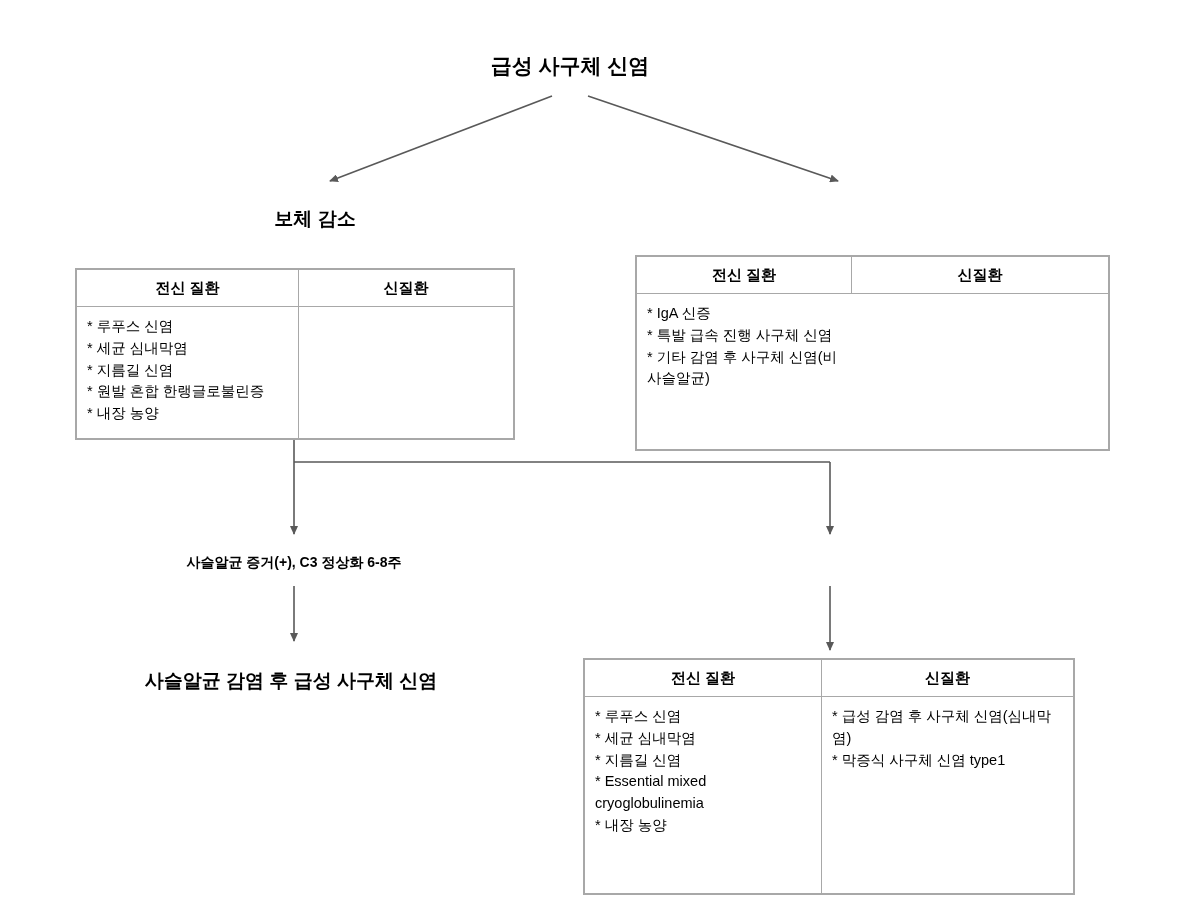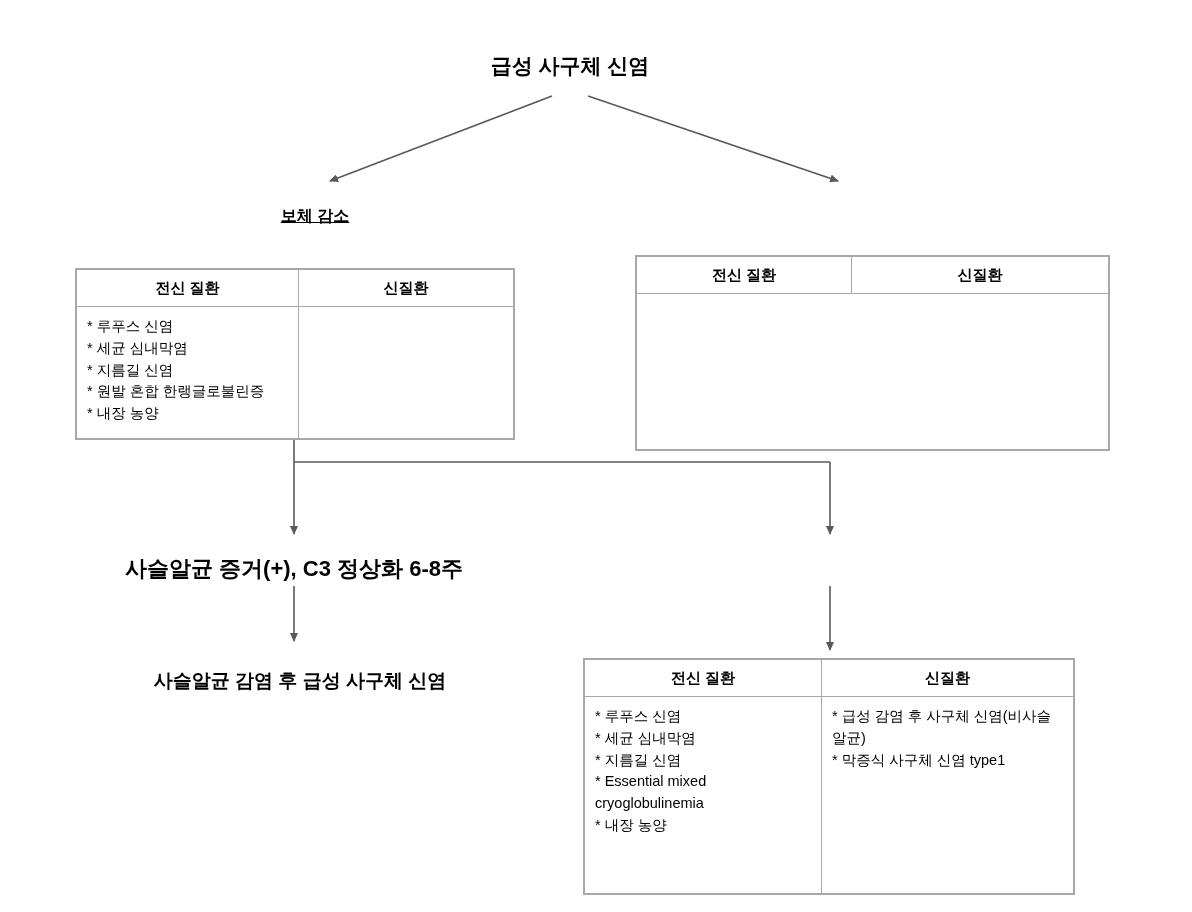--- a/index.html
+++ b/index.html
@@ -25,25 +25,24 @@
   }
   .label {
     position: absolute;
     text-align: center;
     font-weight: bold;
   }
   .diagram-title {
     font-size: 21px;
   }
   .branch-heading {
-    font-size: 16px;
-    text-decoration: underline;
+    font-size: 19px;
   }
   .decision-label {
-    font-size: 22px;
+    font-size: 14px;
   }
   .outcome-label {
     font-size: 19px;
   }
   .tbl {
     position: absolute;
     display: grid;
     grid-template-rows: 37px 1fr;
     border: 2px solid #a8a8a8;
     background: #ffffff;
@@ -102,31 +101,34 @@
     <div class="td c1">* 루푸스 신염
 * 세균 심내막염
 * 지름길 신염
 * 원발 혼합 한랭글로불린증
 * 내장 농양</div>
   </div>
 
   <div class="tbl" style="left:635px; top:255px; width:475px; height:196px; grid-template-columns:215px 1fr;">
     <div class="th c1">전신 질환</div>
     <div class="th">신질환</div>
+    <div class="td">* IgA 신증
+* 특발 급속 진행 사구체 신염
+* 기타 감염 후 사구체 신염(비사슬알균)</div>
   </div>
 
   <div class="label decision-label" style="left:74px; top:554px; width:440px;">사슬알균 증거(+), C3 정상화 6-8주</div>
 
-  <div class="label outcome-label" style="left:80px; top:668px; width:440px;">사슬알균 감염 후 급성 사구체 신염</div>
+  <div class="label outcome-label" style="left:71px; top:668px; width:440px;">사슬알균 감염 후 급성 사구체 신염</div>
 
   <div class="tbl" style="left:583px; top:658px; width:492px; height:237px; grid-template-columns:237px 1fr;">
     <div class="th c1">전신 질환</div>
     <div class="th">신질환</div>
     <div class="td c1">* 루푸스 신염
 * 세균 심내막염
 * 지름길 신염
 * Essential mixed cryoglobulinemia
 * 내장 농양</div>
-    <div class="td">* 급성 감염 후 사구체 신염(비사슬알균)
+    <div class="td">* 급성 감염 후 사구체 신염(심내막염)
 * 막증식 사구체 신염 type1</div>
   </div>
 
 </div>
 
 </body></html>

